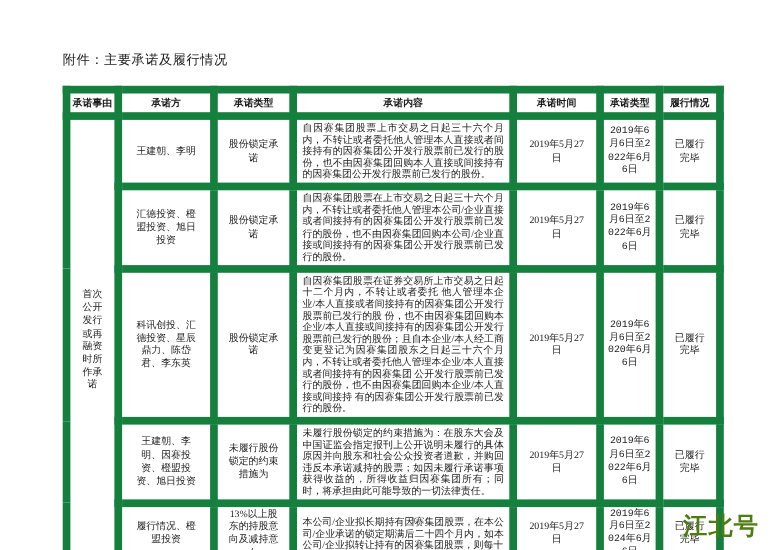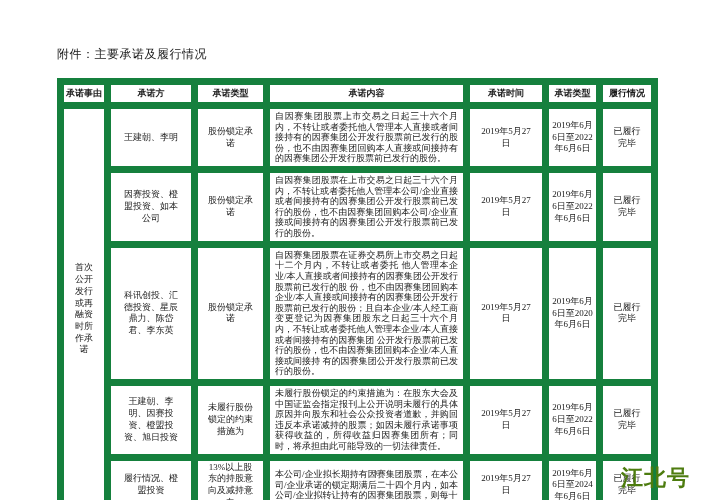--- a/index.html
+++ b/index.html
@@ -39,21 +39,21 @@
     padding:1px 0;
   }
   td.c-center { text-align:center; line-height:1.3; padding:1px 9px; }
   td.c-content {
     text-align:justify;
     text-justify:inter-character;
     line-height:1.18;
     padding:2px 5px;
     vertical-align:middle;
   }
-  td.c-period { text-align:center; word-break:break-all; line-height:1.3; padding:1px 3px; }
+  td.c-period { text-align:center; word-break:break-all; line-height:1.3; padding:1px 3px;font-family:Liberation Mono, monospace; }
   tr.r1 { height:62px; }
   tr.r2 { height:66px; }
   tr.r3 { height:132px; }
   tr.r4 { height:63px; }
   tr.r5 { height:38px; }
   .page-number {
     position:absolute;
     left:374px; top:469px;
     font-size:7px;
     color:#444;
@@ -98,21 +98,21 @@
     <tr class="r1">
       <td class="c-center" rowspan="5">首次公开发行或再融资时所作承诺</td>
       <td class="c-center">王建朝、李明</td>
       <td class="c-center">股份锁定承诺</td>
       <td class="c-content">自因赛集团股票上市交易之日起三十六个月内，不转让或者委托他人管理本人直接或者间接持有的因赛集团公开发行股票前已发行的股份，也不由因赛集团回购本人直接或间接持有的因赛集团公开发行股票前已发行的股份。</td>
       <td class="c-center">2019年5月27日</td>
       <td class="c-period">2019年6月6日至2022年6月6日</td>
       <td class="c-center">已履行完毕</td>
     </tr>
     <tr class="r2">
-      <td class="c-center">因赛投资、橙盟投资、如本公司</td>
+      <td class="c-center">汇德投资、橙盟投资、旭日投资</td>
       <td class="c-center">股份锁定承诺</td>
       <td class="c-content">自因赛集团股票在上市交易之日起三十六个月内，不转让或者委托他人管理本公司/企业直接或者间接持有的因赛集团公开发行股票前已发行的股份，也不由因赛集团回购本公司/企业直接或间接持有的因赛集团公开发行股票前已发行的股份。</td>
       <td class="c-center">2019年5月27日</td>
       <td class="c-period">2019年6月6日至2022年6月6日</td>
       <td class="c-center">已履行完毕</td>
     </tr>
     <tr class="r3">
       <td class="c-center">科讯创投、汇德投资、星辰鼎力、陈岱君、李东英</td>
       <td class="c-center">股份锁定承诺</td>
       <td class="c-content">自因赛集团股票在证券交易所上市交易之日起十二个月内，不转让或者委托 他人管理本企业/本人直接或者间接持有的因赛集团公开发行股票前已发行的股 份，也不由因赛集团回购本企业/本人直接或间接持有的因赛集团公开发行股票前已发行的股份；且自本企业/本人经工商变更登记为因赛集团股东之日起三十六个月内，不转让或者委托他人管理本企业/本人直接或者间接持有的因赛集团 公开发行股票前已发行的股份，也不由因赛集团回购本企业/本人直接或间接持 有的因赛集团公开发行股票前已发行的股份。</td>

